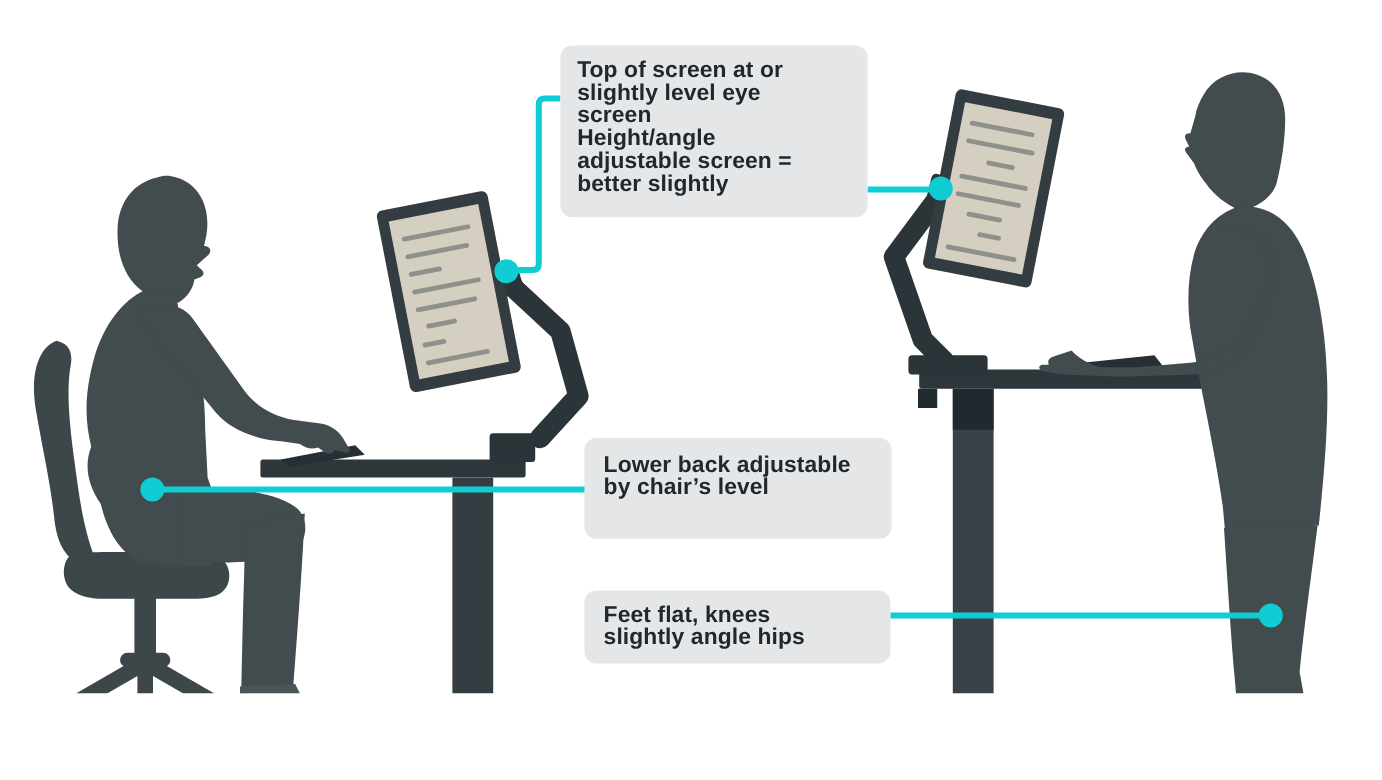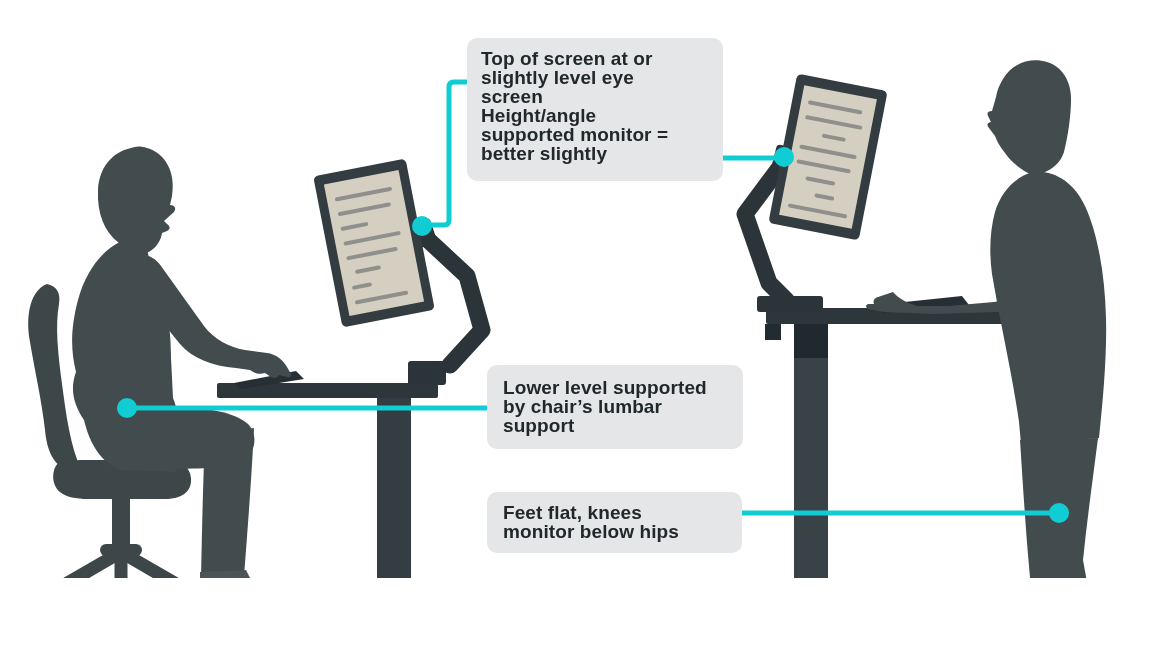--- a/index.html
+++ b/index.html
@@ -132,29 +132,28 @@
 </svg>
 
 <div class="callout" style="left:467px;top:38px;width:256px;height:143px;padding:11px 14px;">
   <p class="para" style="margin:0;">
     <span class="line">Top of screen at or</span>
     <span class="line">slightly level eye</span>
     <span class="line">screen</span>
   </p>
   <p class="para" style="margin:0;">
     <span class="line">Height/angle</span>
-    <span class="line">supported monitor =</span>
+    <span class="line">adjustable screen =</span>
     <span class="line">better slightly</span>
   </p>
 </div>
 
 <div class="callout" style="left:487px;top:365px;width:256px;height:84px;padding:13px 16px;">
-  <span class="line">Lower level supported</span>
-  <span class="line">by chair’s lumbar</span>
-  <span class="line">support</span>
+  <span class="line">Lower back adjustable</span>
+  <span class="line">by chair’s level</span>
 </div>
 
 <div class="callout" style="left:487px;top:480px;width:255px;height:61px;padding:11px 16px;margin-top:12px;">
   <span class="line">Feet flat, knees</span>
-  <span class="line">monitor below hips</span>
+  <span class="line">slightly angle hips</span>
 </div>
 
 </div>
 
 </body></html>

